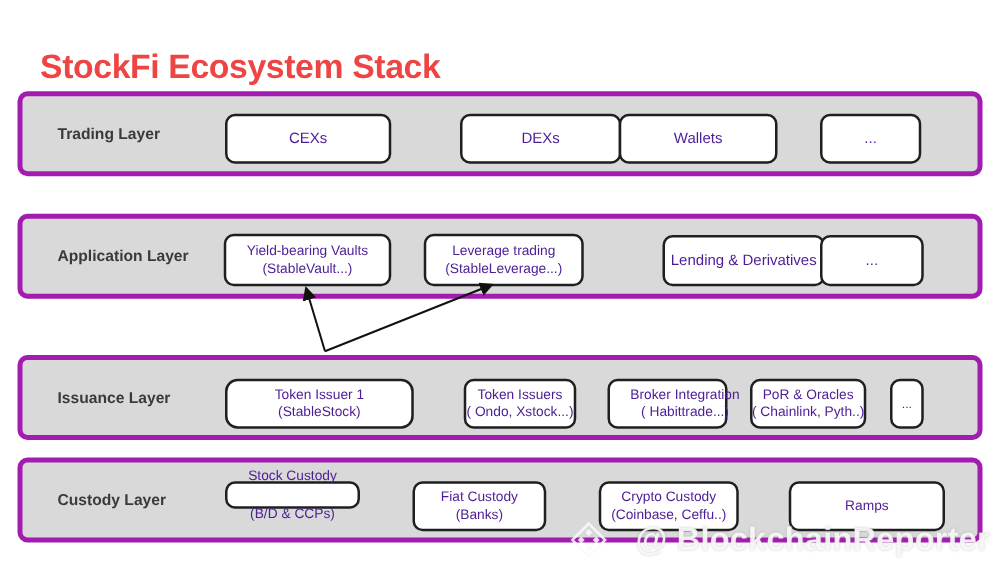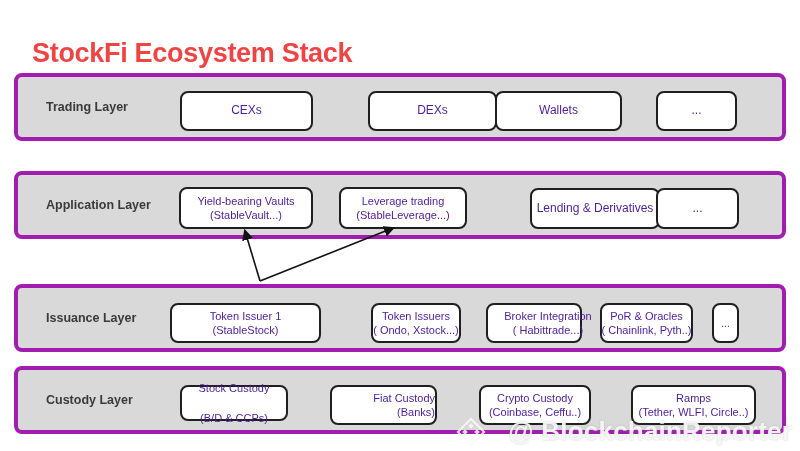--- a/index.html
+++ b/index.html
@@ -76,21 +76,21 @@
     <div class="node single" style="left:476px;top:13px;width:130px;height:41px;margin-left:36px;">
       <span>Lending &amp; Derivatives</span>
     </div>
     <div class="node single" style="left:638px;top:13px;width:83px;height:41px;">
       <span>...</span>
     </div>
   </div>
 
   <div class="layer" style="top:268px;margin-top:16px;">
     <div class="layer-label">Issuance Layer</div>
-    <div class="node" style="left:152px;top:15px;width:151px;height:40px;">
+    <div class="node" style="left:162px;top:15px;width:151px;height:40px;border-radius:10px;">
       <span>Token Issuer 1</span>
       <span>(StableStock)</span>
     </div>
     <div class="node" style="left:353px;top:15px;width:90px;height:40px;">
       <span>Token Issuers</span>
       <span>( Ondo, Xstock...)</span>
     </div>
     <div class="node" style="left:468px;top:15px;width:96px;height:40px;padding-left:28px;">
       <span>Broker Integration</span>
       <span>( Habittrade...)</span>
@@ -99,35 +99,34 @@
       <span>PoR &amp; Oracles</span>
       <span>( Chainlink, Pyth..)</span>
     </div>
     <div class="node single" style="left:694px;top:15px;width:27px;height:40px;">
       <span style="font-size:10px;">...</span>
     </div>
   </div>
 
   <div class="layer" style="top:366px;">
     <div class="layer-label">Custody Layer</div>
-    <div class="node" style="left:162px;top:15px;width:108px;height:36px;gap:16px;">
+    <div class="node" style="left:162px;top:15px;width:108px;height:22px;gap:16px;">
       <span>Stock Custody</span>
       <span>(B/D &amp; CCPs)</span>
     </div>
-    <div class="node" style="left:312px;top:15px;width:107px;height:40px;align-items:flex-end;">
+    <div class="node" style="left:312px;top:15px;width:107px;height:40px;">
       <span>Fiat Custody</span>
       <span>(Banks)</span>
     </div>
     <div class="node" style="left:461px;top:15px;width:112px;height:40px;">
       <span>Crypto Custody</span>
       <span>(Coinbase, Ceffu..)</span>
     </div>
     <div class="node" style="left:613px;top:15px;width:125px;height:40px;">
       <span>Ramps</span>
-      <span>(Tether, WLFI, Circle..)</span>
     </div>
   </div>
 
   <svg id="arrow-overlay" viewBox="0 0 800 451">
     <defs>
       <marker id="ah" viewBox="0 0 10 10" refX="8" refY="5" markerWidth="7" markerHeight="7" orient="auto-start-reverse">
         <path d="M0,0 L10,5 L0,10 z" fill="#111111"></path>
       </marker>
     </defs>
     <line x1="260" y1="281" x2="245" y2="231" stroke="#111111" stroke-width="1.6" marker-end="url(#ah)"></line>

